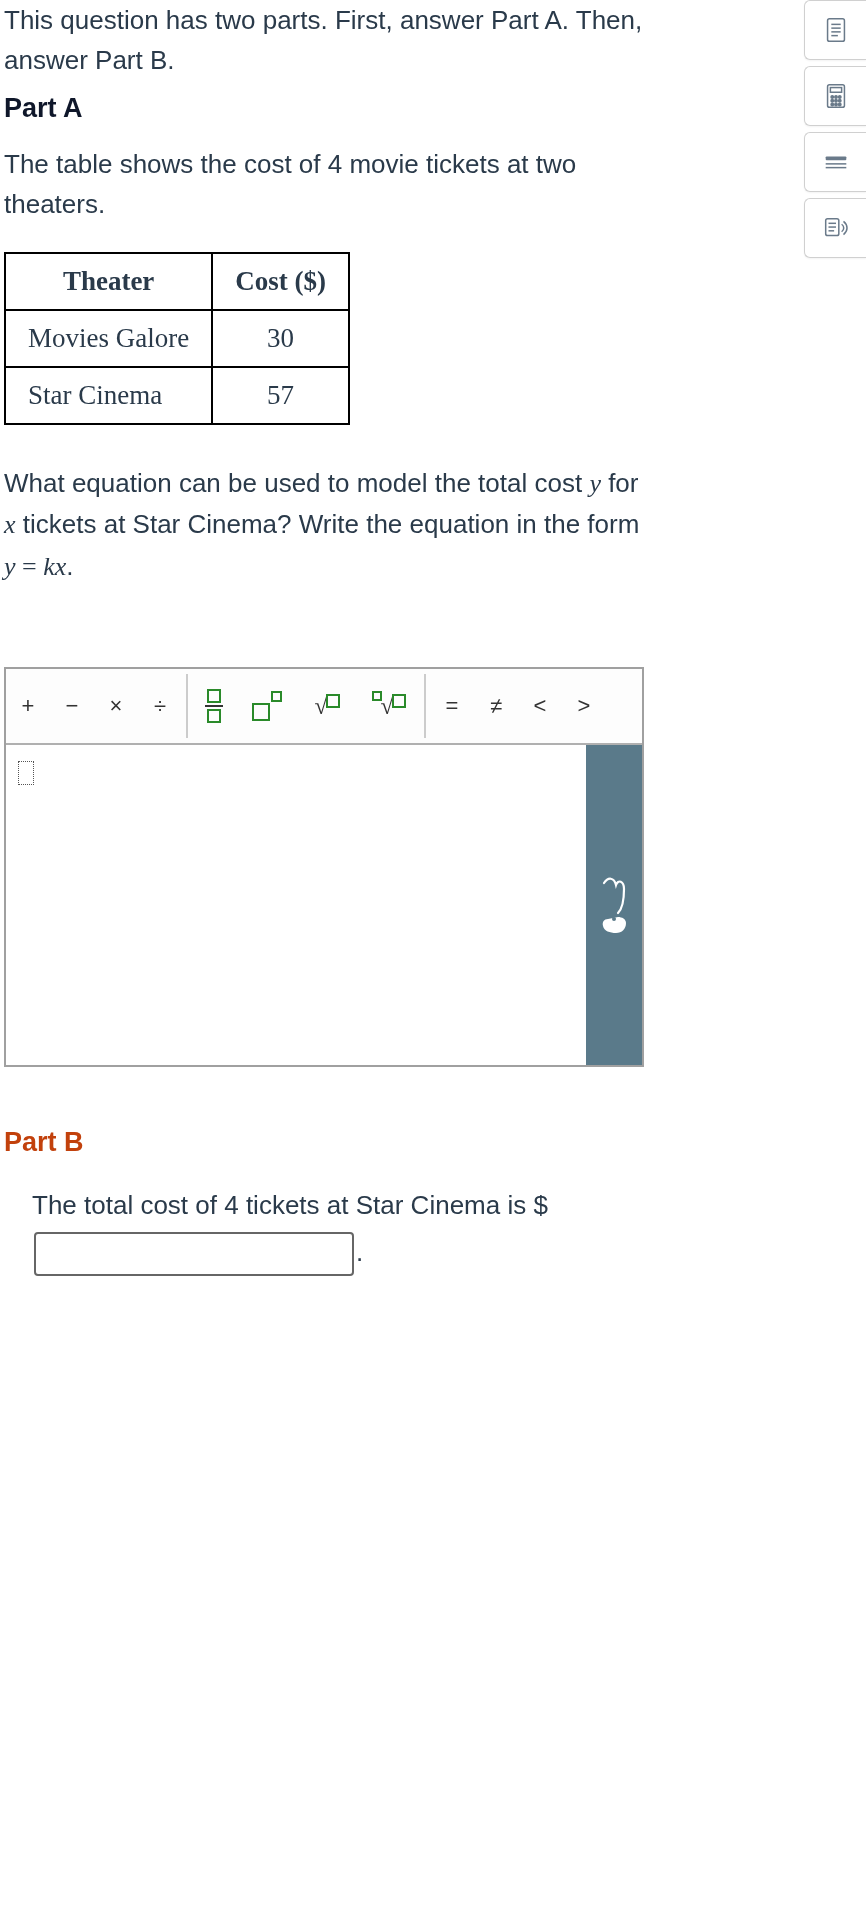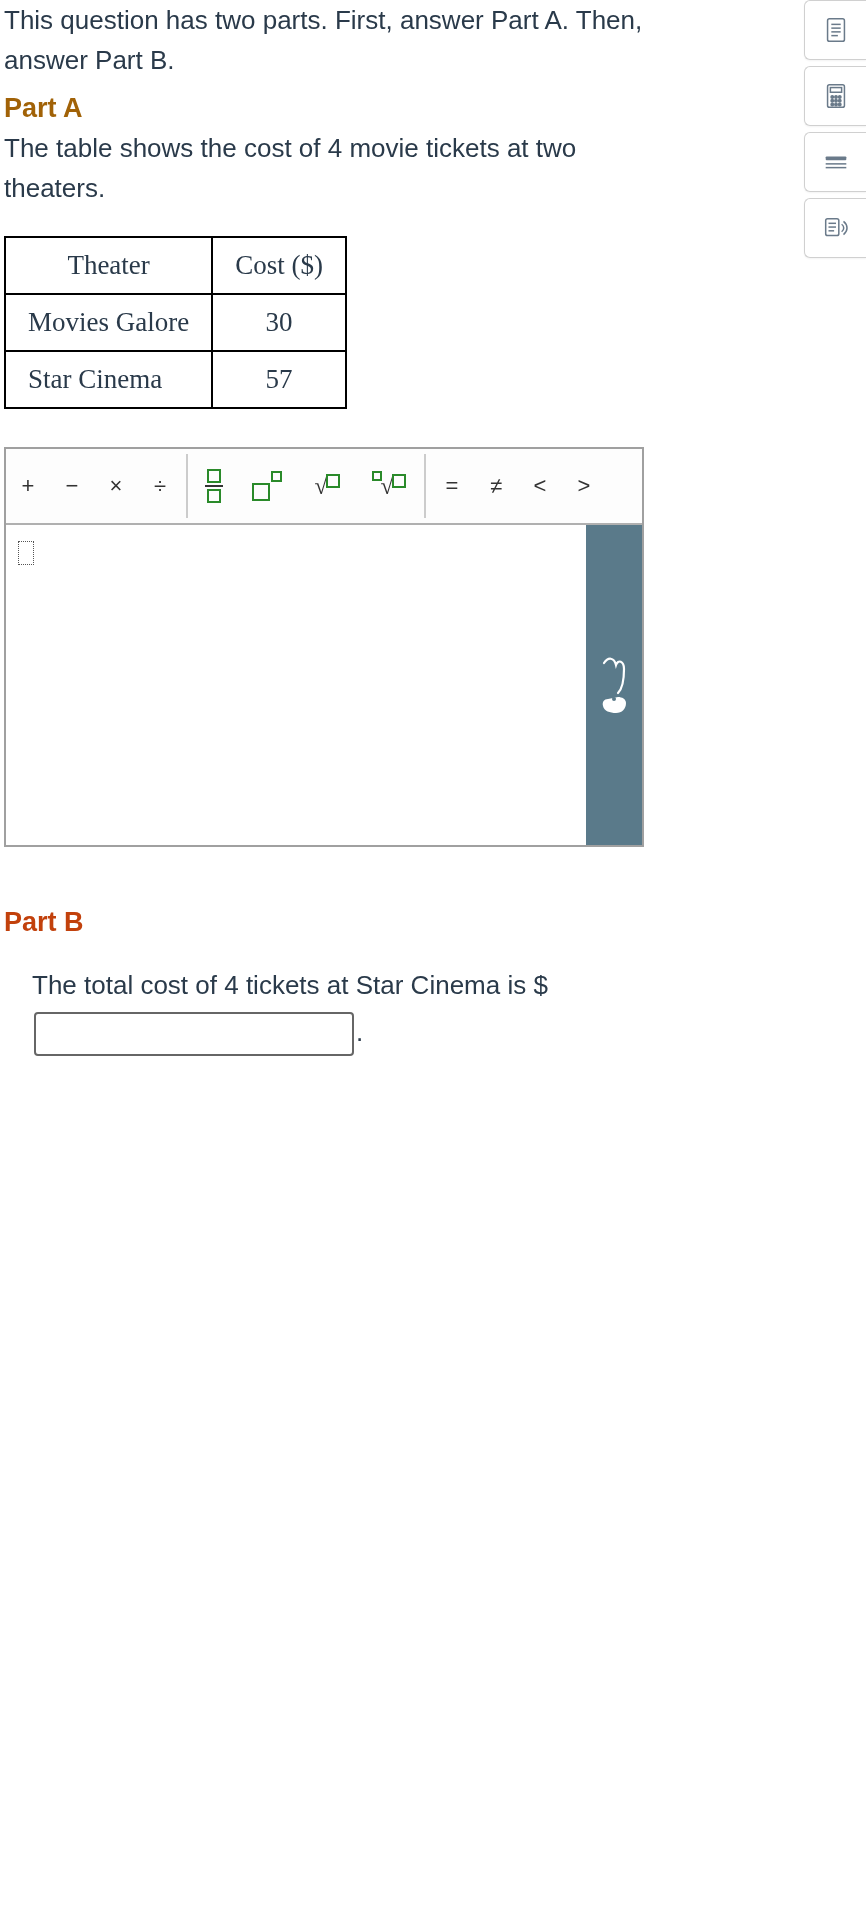--- a/index.html
+++ b/index.html
@@ -11,38 +11,38 @@
     width: 866px;
     position: relative;
   }
   .content {
     padding: 0 4px 40px 4px;
     width: 650px;
   }
   .intro { line-height: 1.55; margin-bottom: 12px; }
   .part-label {
     font-weight: 700;
-    color: #a16207;
-    margin: 8px 0 4px 0;
+    color: #0f172a;
+    margin: 8px 0 20px 0;
     font-size: 27px;
   }
   .part-a-text { line-height: 1.55; margin-bottom: 28px; }
   table.data-table {
     border-collapse: collapse;
     margin: 10px 0 38px 0;
     font-family: "Times New Roman", Times, serif;
     font-size: 27px;
   }
   table.data-table th, table.data-table td {
     border: 2px solid #000;
     padding: 12px 22px;
     text-align: center;
     font-weight: normal;
   }
-  table.data-table th { font-weight: normal; margin-left: 24px; }
+  table.data-table th { font-weight: bold; margin-left: 24px; }
   table.data-table td:first-child { text-align: left; }
   .question-text { line-height: 1.55; margin-bottom: 80px; }
   .mi { font-family: "Times New Roman", Times, serif; font-style: italic; }
   .mn { font-family: "Times New Roman", Times, serif; font-style: normal; }
 
   
   .eq-editor {
     border: 2px solid #a0a0a0;
     width: 640px;
     margin-bottom: 60px;
@@ -173,20 +173,23 @@
       <td>Movies Galore</td>
       <td>30</td>
     </tr>
     <tr>
       <td>Star Cinema</td>
       <td>57</td>
     </tr>
   </tbody>
     </table>
 
+  <p class="question-text">
+    <span>What equation can be used to model the total cost </span><span class="mi">y</span><span> for </span><span class="mi">x</span><span> tickets at Star Cinema? Write the equation in the form </span><span class="mi">y</span><span class="mn"> = </span><span class="mi">kx</span><span>.</span>
+  </p>
 
   <div class="eq-editor">
     <div class="eq-toolbar">
       <div class="tb-btn">+</div>
       <div class="tb-btn">−</div>
       <div class="tb-btn">×</div>
       <div class="tb-btn">÷</div>
       <div class="tb-sep"></div>
       <div class="tb-btn">
         <div class="tb-frac">

